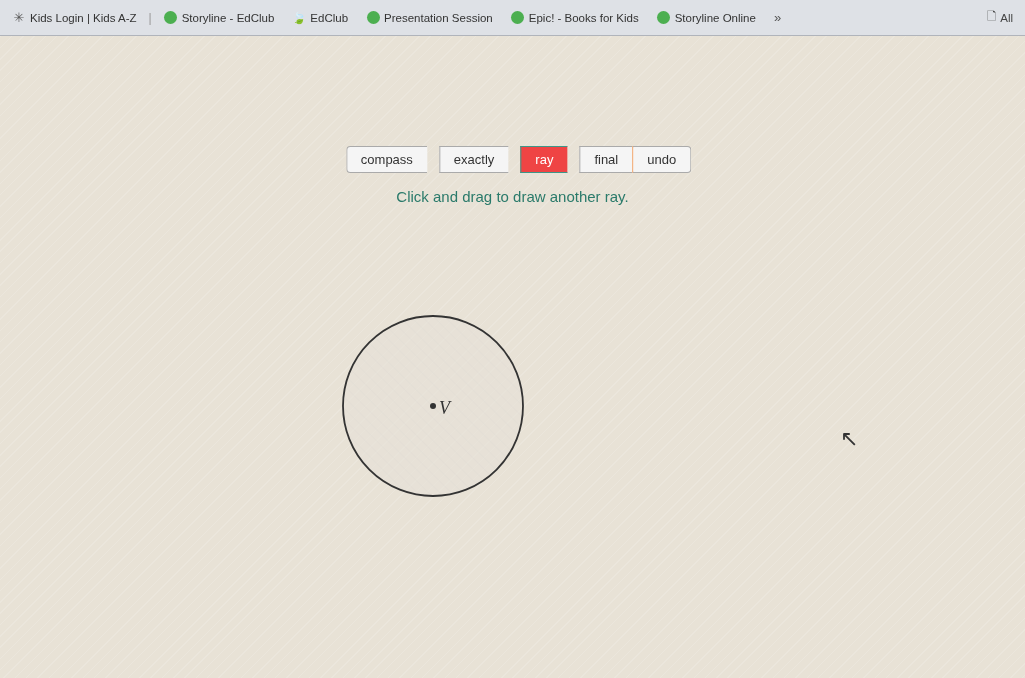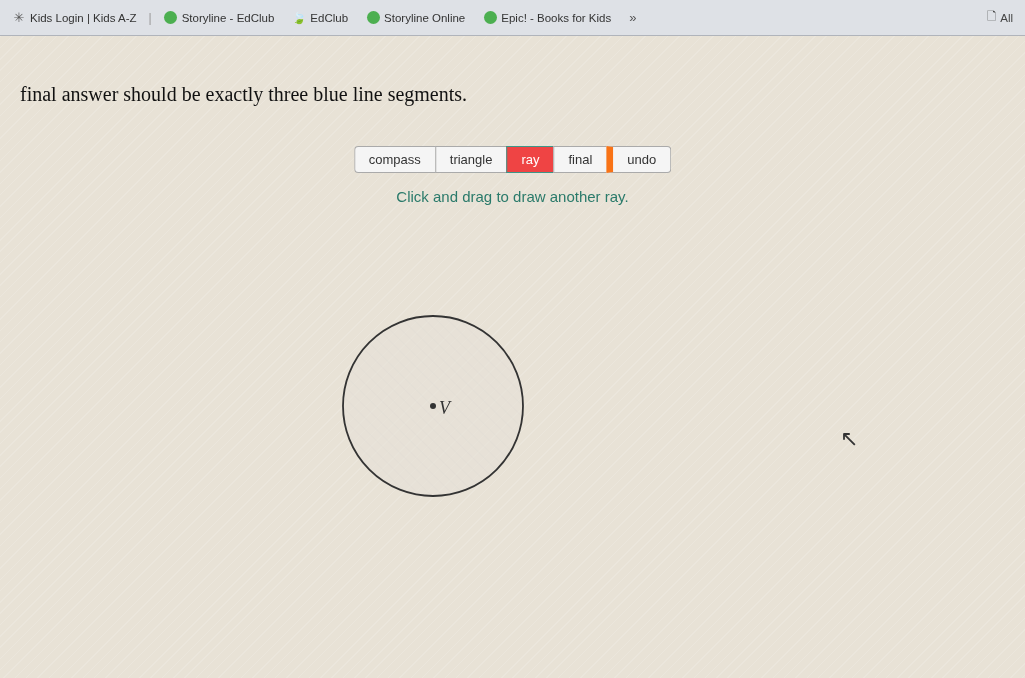--- a/index.html
+++ b/index.html
@@ -136,35 +136,36 @@
       padding: 5px 14px;
       border: 1px solid #aaa;
       background: #f5f5f5;
       font-size: 13px;
       cursor: pointer;
       color: #333;
     }
 
     .tool-btn:not(:last-child) {
       border-right: none;
+      margin-left: 12px;
     }
 
     .tool-btn:first-child {
       border-radius: 4px 0 0 4px;
     }
 
     .tool-btn.active {
       background: #ef4444;
       color: white;
       border-color: #3d9688;
     }
 
     .tool-btn:last-child {
       border-radius: 0 4px 4px 0;
-      border-left: 7px solid #f97316;
+      border-left: 1px solid #f97316;
     }
 
     
     .hint-text {
       position: absolute;
       top: 152px;
       left: 50%;
       transform: translateX(-50%);
       color: #2a7a6a;
       font-size: 15px;
@@ -212,46 +213,51 @@
     <span>Storyline - EdClub</span>
   </div>
   <div class="tab-item">
     <span class="tab-icon">🍃</span>
     <span>EdClub</span>
   </div>
   <div class="tab-item">
     <span class="tab-icon">
       <span class="tab-icon-circle tab-icon-green"></span>
     </span>
+    <span>Presentation Session</span>
+  </div>
+  <div class="tab-item">
+    <span class="tab-icon">
+      <span class="tab-icon-circle tab-icon-green"></span>
+    </span>
+    <span>Epic! - Books for Kids</span>
+  </div>
+  <div class="tab-item">
+    <span class="tab-icon">
+      <span class="tab-icon-circle tab-icon-green"></span>
+    </span>
     <span>Storyline Online</span>
-  </div>
-  <div class="tab-item">
-    <span class="tab-icon">
-      <span class="tab-icon-circle tab-icon-green"></span>
-    </span>
-    <span>Epic! - Books for Kids</span>
   </div>
   <div class="chevron-more">»</div>
   <div class="new-tab-area">
     <span>🗋</span>
     <span>All</span>
   </div>
 </div>
 
 <div class="main-content">
   <div class="bg-pattern"></div>
 
   <div class="instructions">
     <br>
-    <span>final answer should be exactly three blue line segments.</span>
   </div>
 
   <div class="tool-bar">
     <button class="tool-btn">compass</button>
-    <button class="tool-btn">triangle</button>
+    <button class="tool-btn">exactly</button>
     <button class="tool-btn active">ray</button>
     <button class="tool-btn">final</button>
     <button class="tool-btn">undo</button>
   </div>
 
   <div class="hint-text">Click and drag to draw another ray.</div>
 
   <div class="circle-container">
     <svg class="circle-svg" viewBox="0 0 220 220" xmlns="http://www.w3.org/2000/svg">
 

